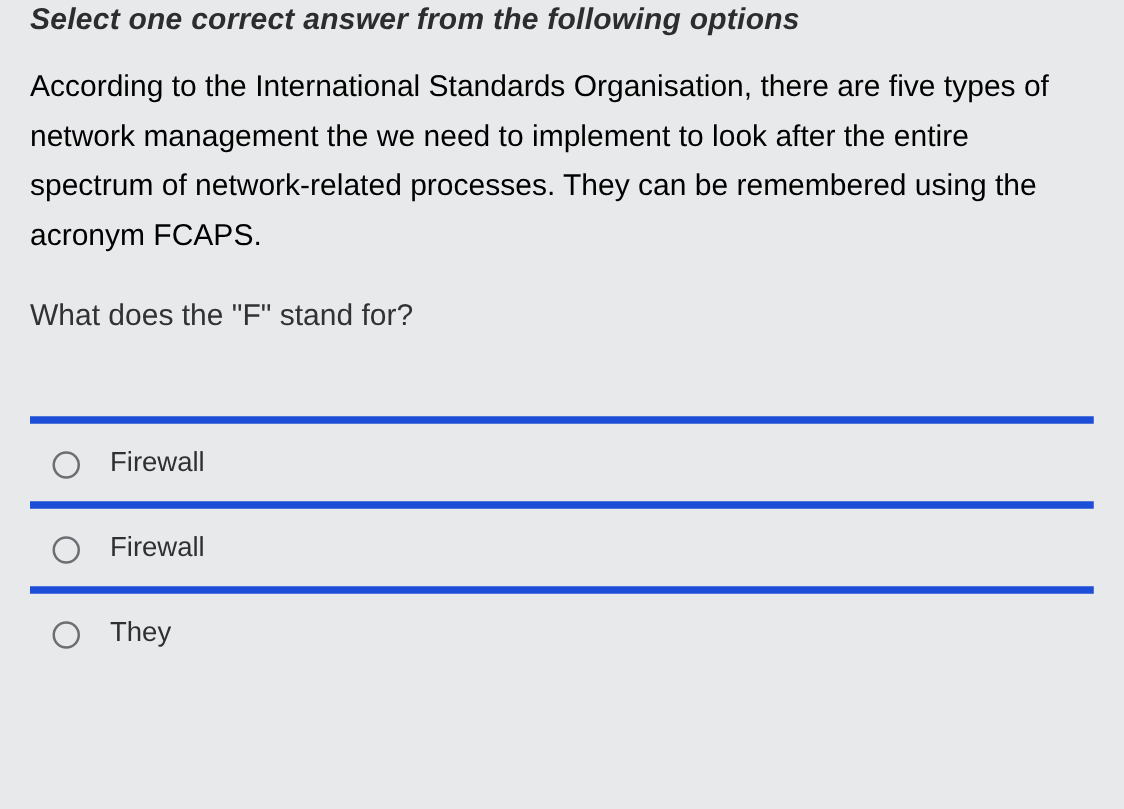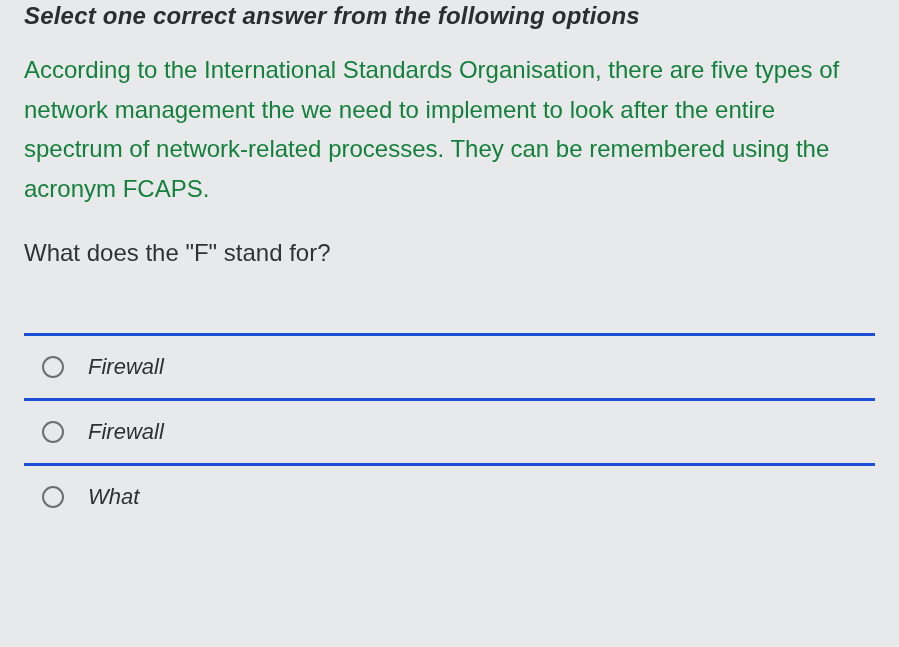--- a/index.html
+++ b/index.html
@@ -19,40 +19,39 @@
     font-weight: 600;
     font-size: 24px;
     color: #2b2d2f;
     padding-top: 2px;
     padding-bottom: 20px;
     letter-spacing: 0.2px;
   }
   .body-text {
     font-size: 24px;
     line-height: 1.65;
-    color: #15803d;
+    color: #000000;
     padding-right: 4px;
   }
   .subquestion {
     font-size: 24px;
     line-height: 1.6;
     color: #303234;
     margin-top: 26px;
     margin-bottom: 60px;
   }
   .options {
     list-style: none;
   }
   .option {
     display: flex;
-    align-items: center;
-    border-top: 3px solid #1d4ed8;
+    align-items: flex-end;
+    border-top: 6px solid #1d4ed8;
     padding: 18px 0 18px 18px;
     gap: 24px;
-    font-style: italic;
   }
   .radio {
     flex: 0 0 auto;
     width: 22px;
     height: 22px;
     border: 2px solid #6b6e72;
     border-radius: 50%;
     background: transparent;
   }
   .option-label {
@@ -75,17 +74,17 @@
     <li class="option">
       <span class="radio"></span>
       <span class="option-label">Firewall</span>
     </li>
     <li class="option">
       <span class="radio"></span>
       <span class="option-label">Firewall</span>
     </li>
     <li class="option">
       <span class="radio"></span>
-      <span class="option-label">What</span>
+      <span class="option-label">They</span>
     </li>
   </ul>
 
 </div>
 
 </body></html>

